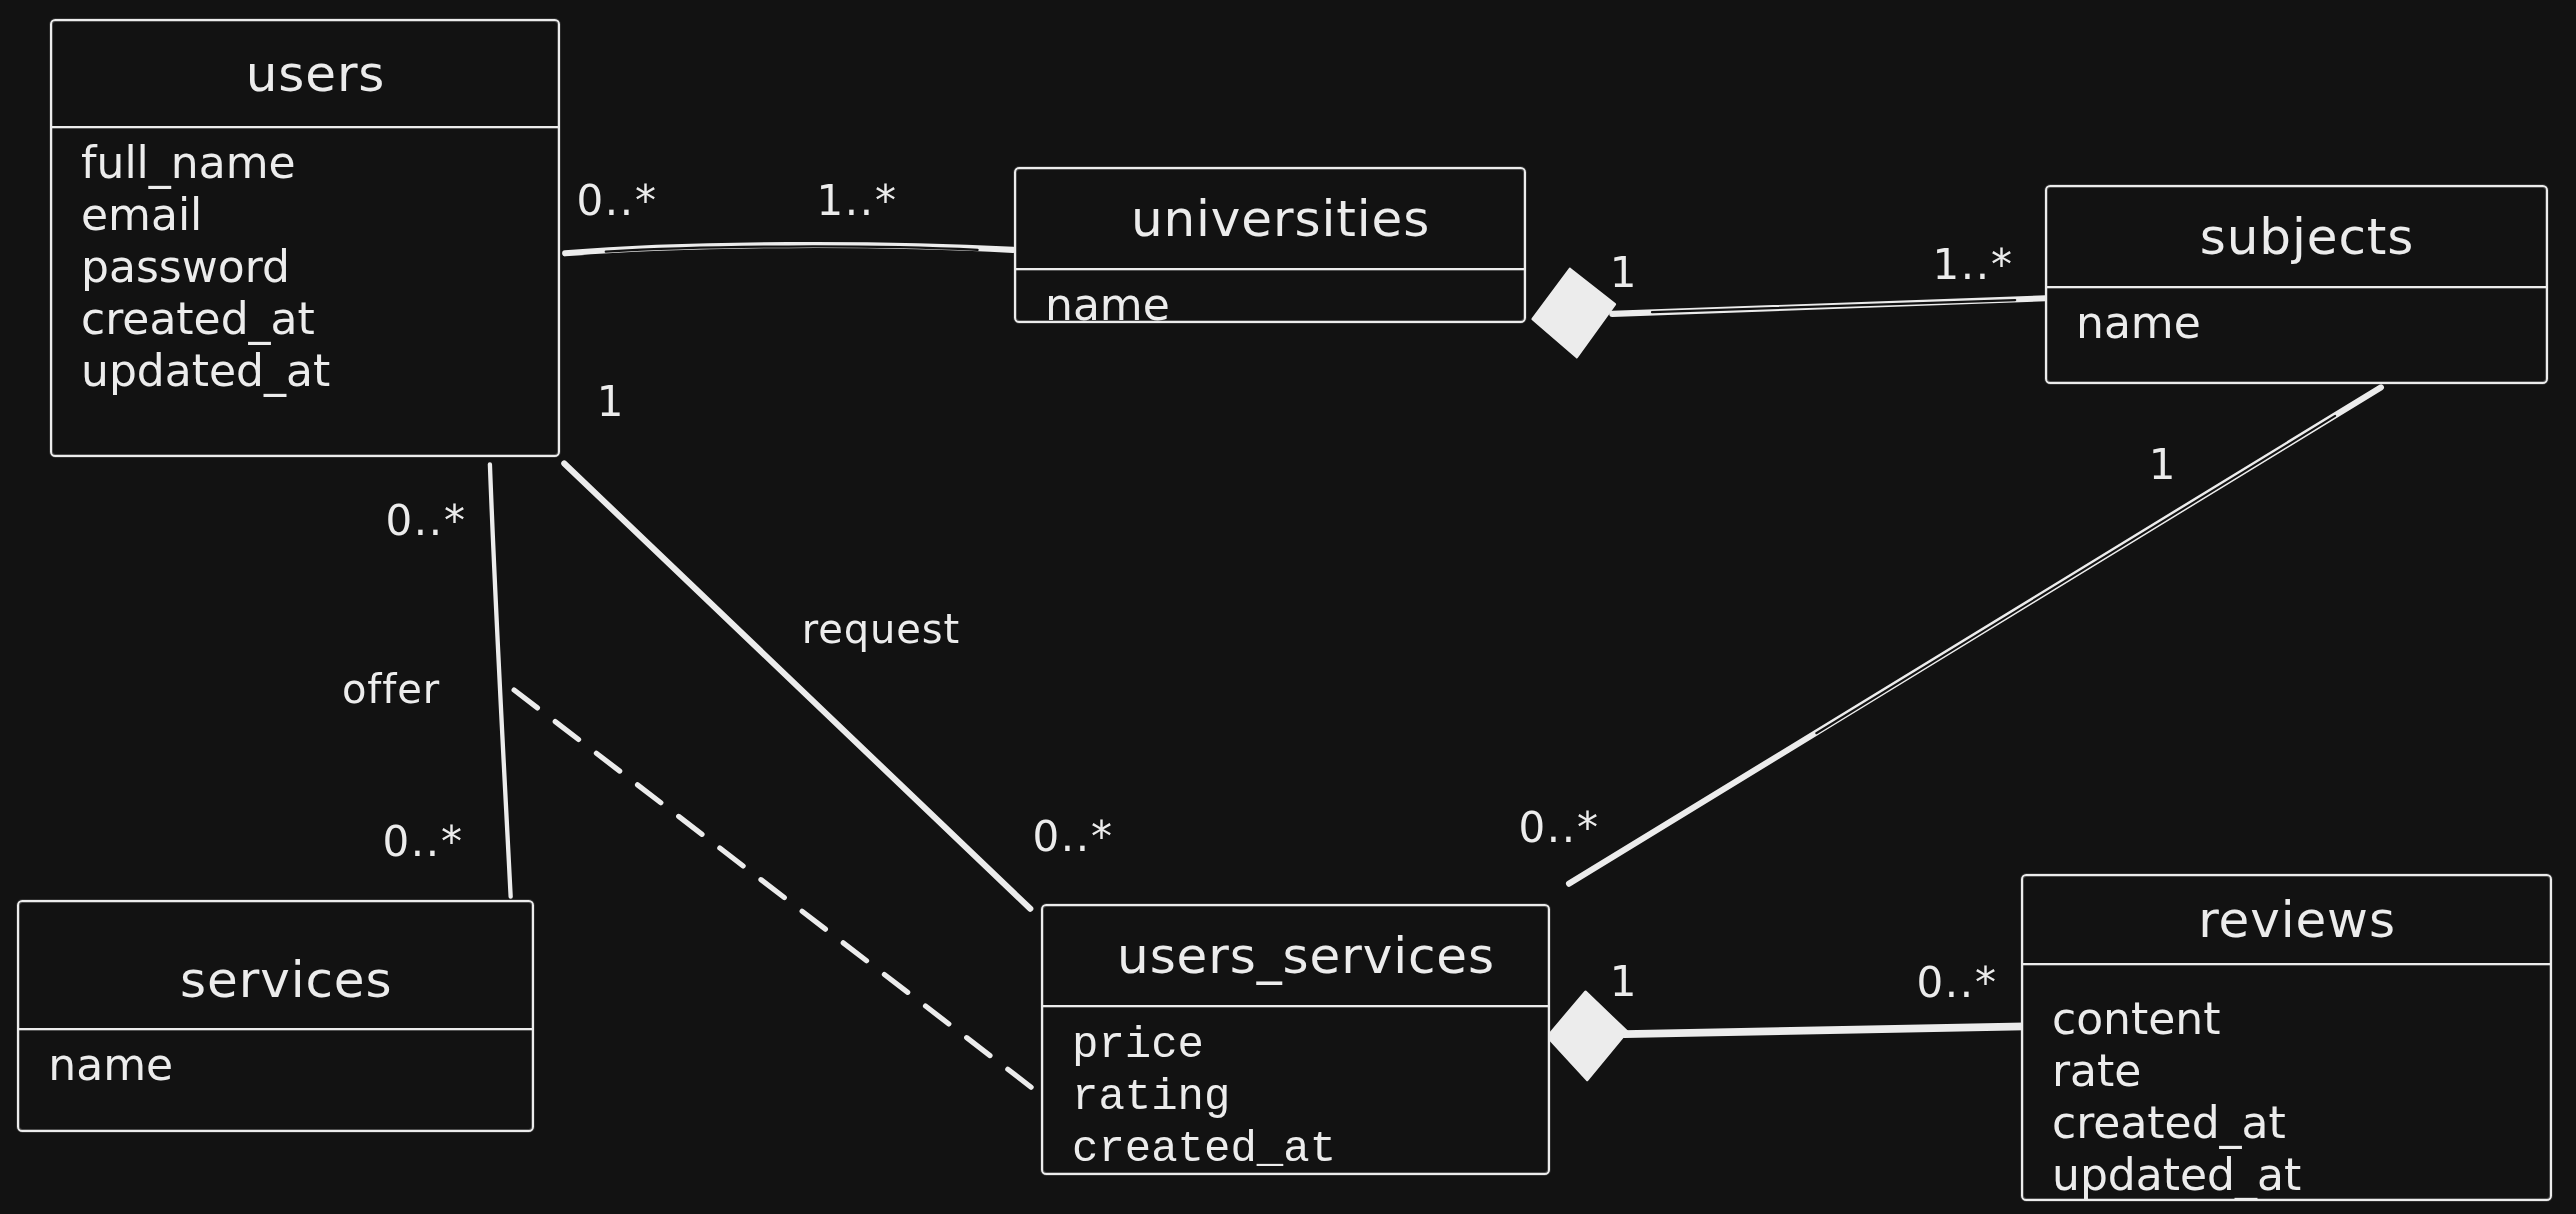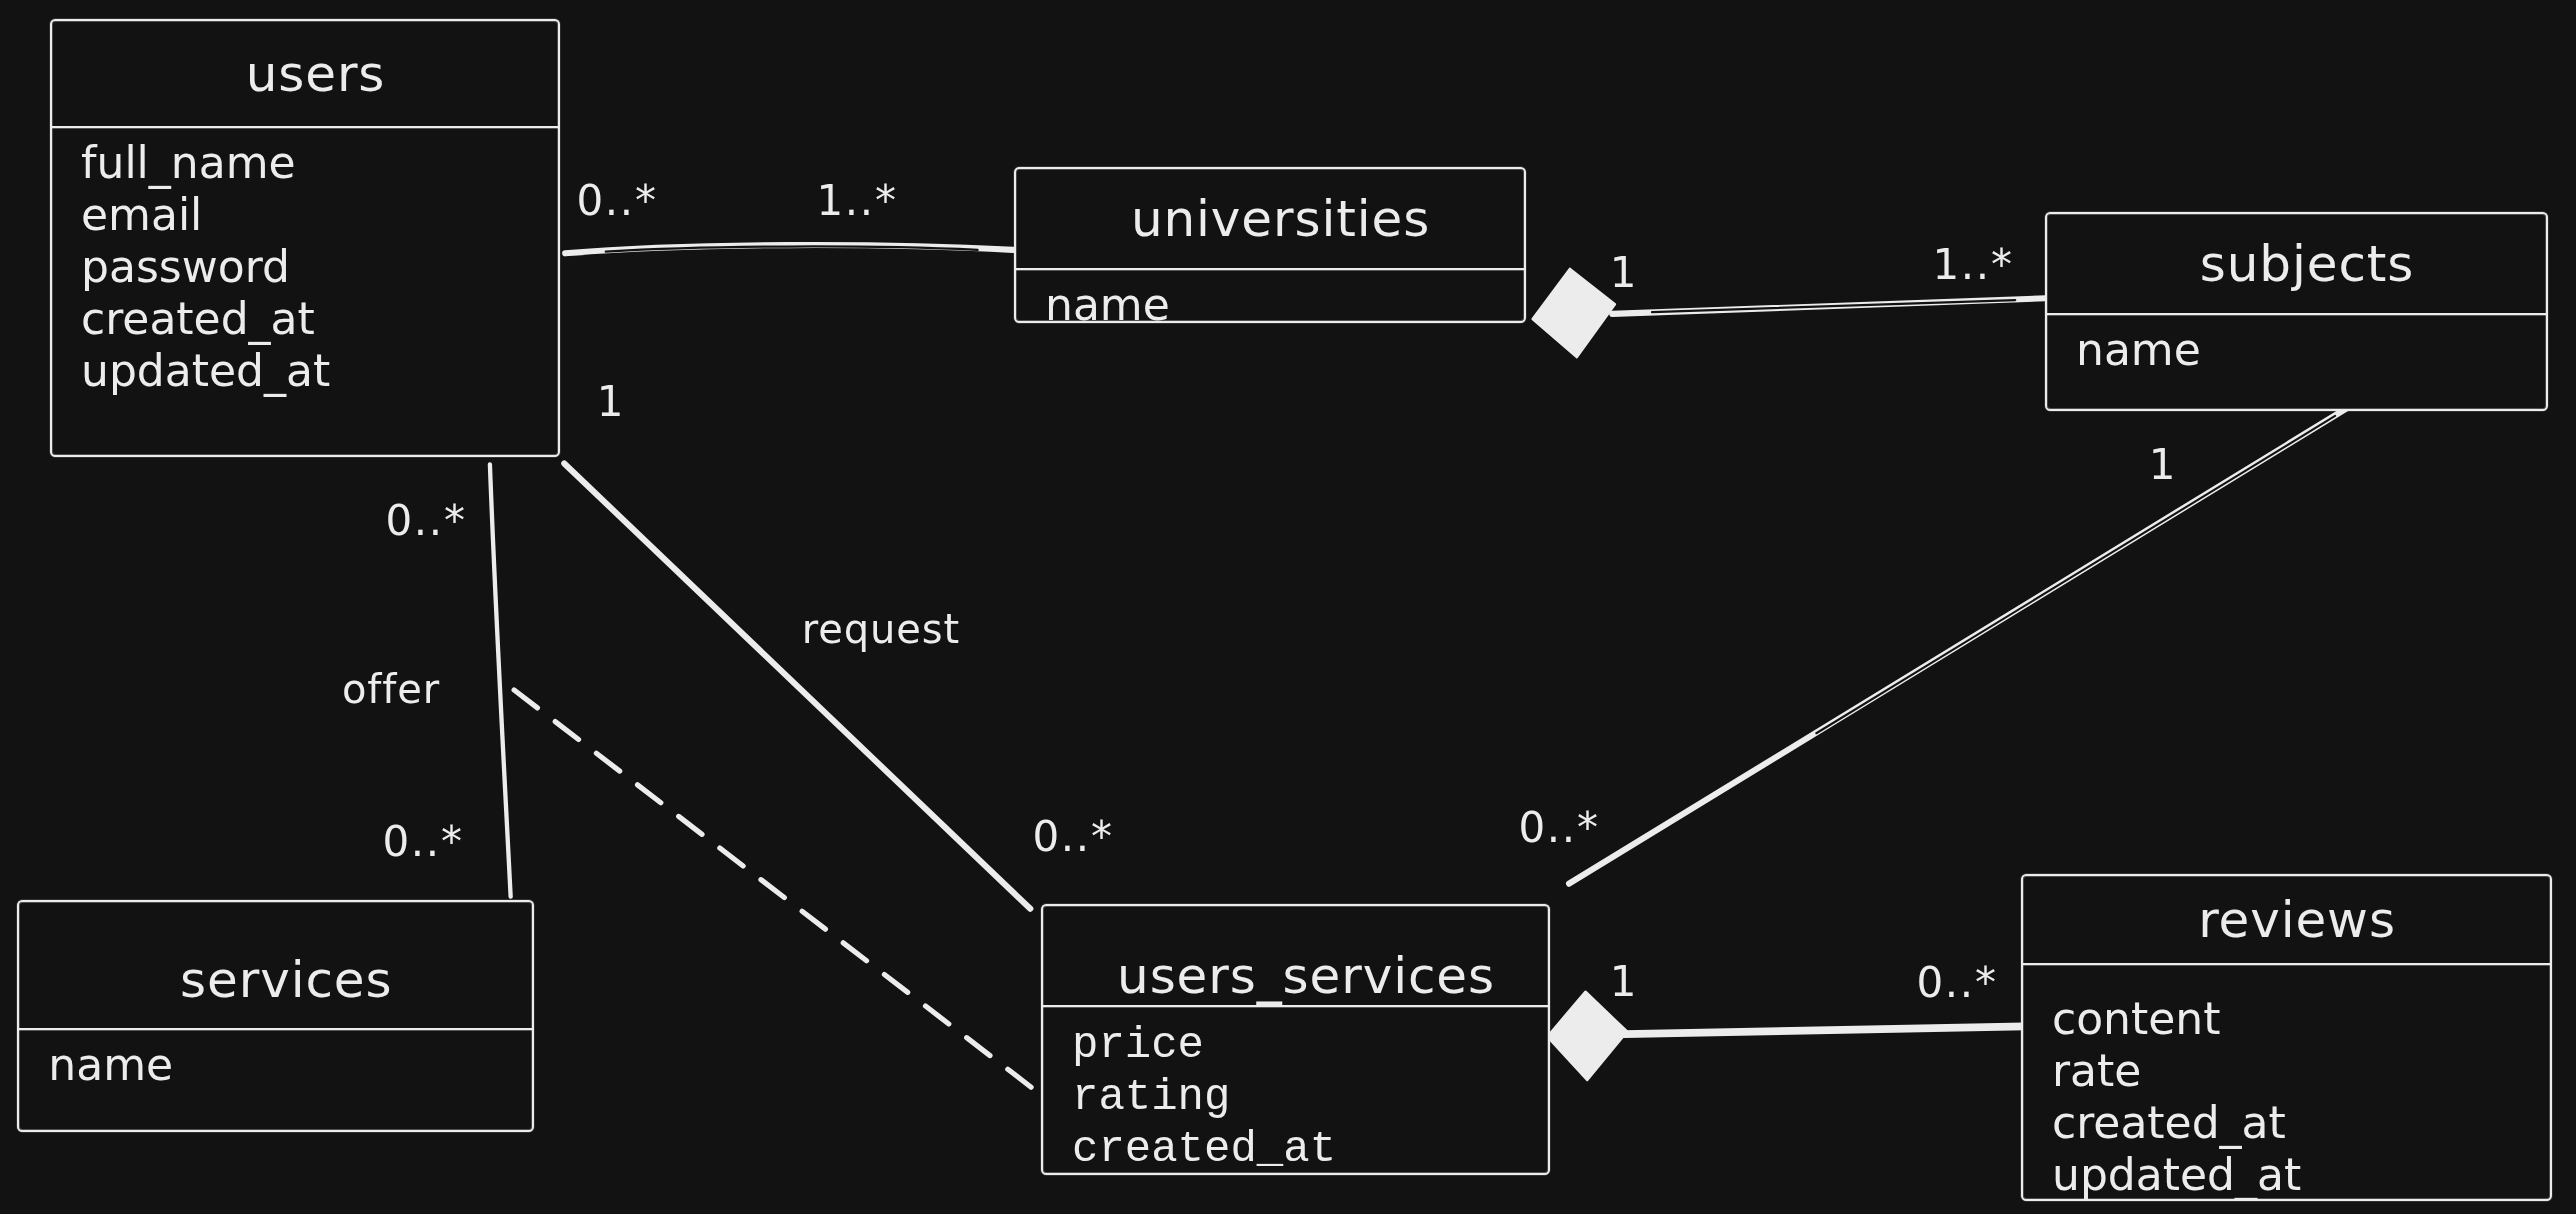--- a/index.html
+++ b/index.html
@@ -70,40 +70,40 @@
 
   <div class="entity" style="left:1014px;top:167px;width:512px;height:156px;">
     <div class="entity-header" style="height:99px;">
       <span>universities</span>
     </div>
     <div class="entity-fields">
       <div class="field">name</div>
     </div>
   </div>
 
-  <div class="entity" style="left:2045px;top:185px;width:503px;height:199px;margin-top:27px;">
+  <div class="entity" style="left:2045px;top:185px;width:503px;height:199px;">
     <div class="entity-header" style="height:99px;">
       <span>subjects</span>
     </div>
     <div class="entity-fields">
       <div class="field">name</div>
     </div>
   </div>
 
   <div class="entity" style="left:17.3px;top:900px;width:517px;height:232px;justify-content:center;">
     <div class="entity-header" style="height:96px;">
       <span>services</span>
     </div>
     <div class="entity-fields">
       <div class="field">name</div>
     </div>
   </div>
 
   <div class="entity" style="left:1041px;top:904px;width:509px;height:271px;">
-    <div class="entity-header" style="height:99px;align-items:flex-end;">
+    <div class="entity-header" style="height:99px;">
       <span>users_services</span>
     </div>
     <div class="entity-fields" style="padding-top:12px;font-family:Liberation Mono, monospace;">
       <div class="field">price</div>
       <div class="field">rating</div>
       <div class="field">created_at</div>
     </div>
   </div>
 
   <div class="entity" style="left:2021px;top:874px;width:531px;height:327px;">

